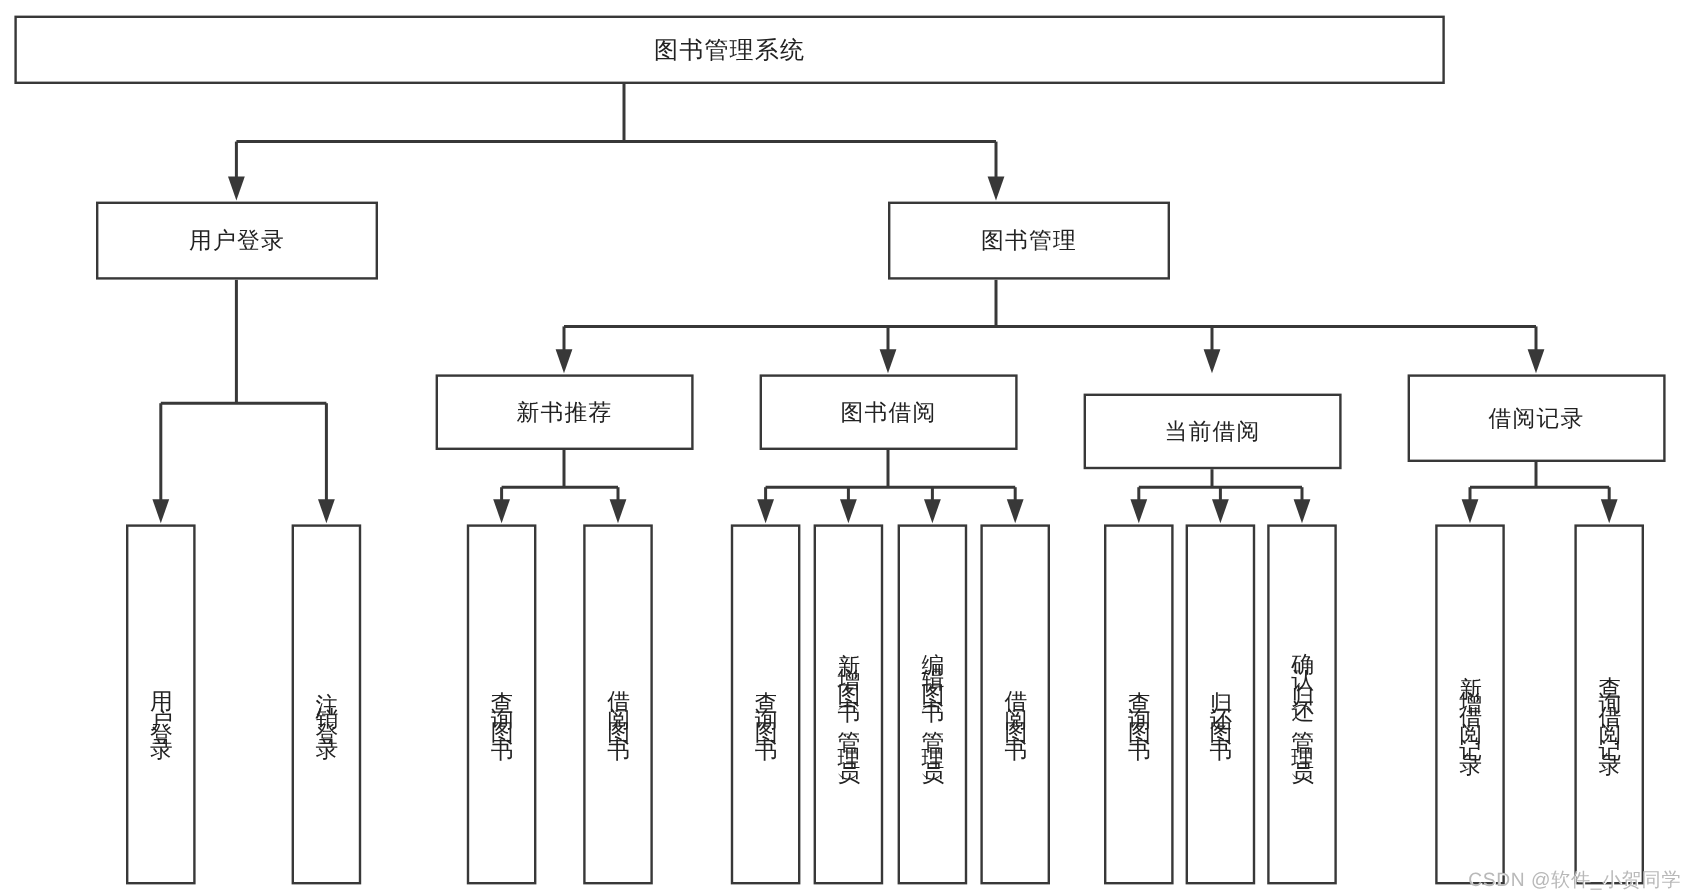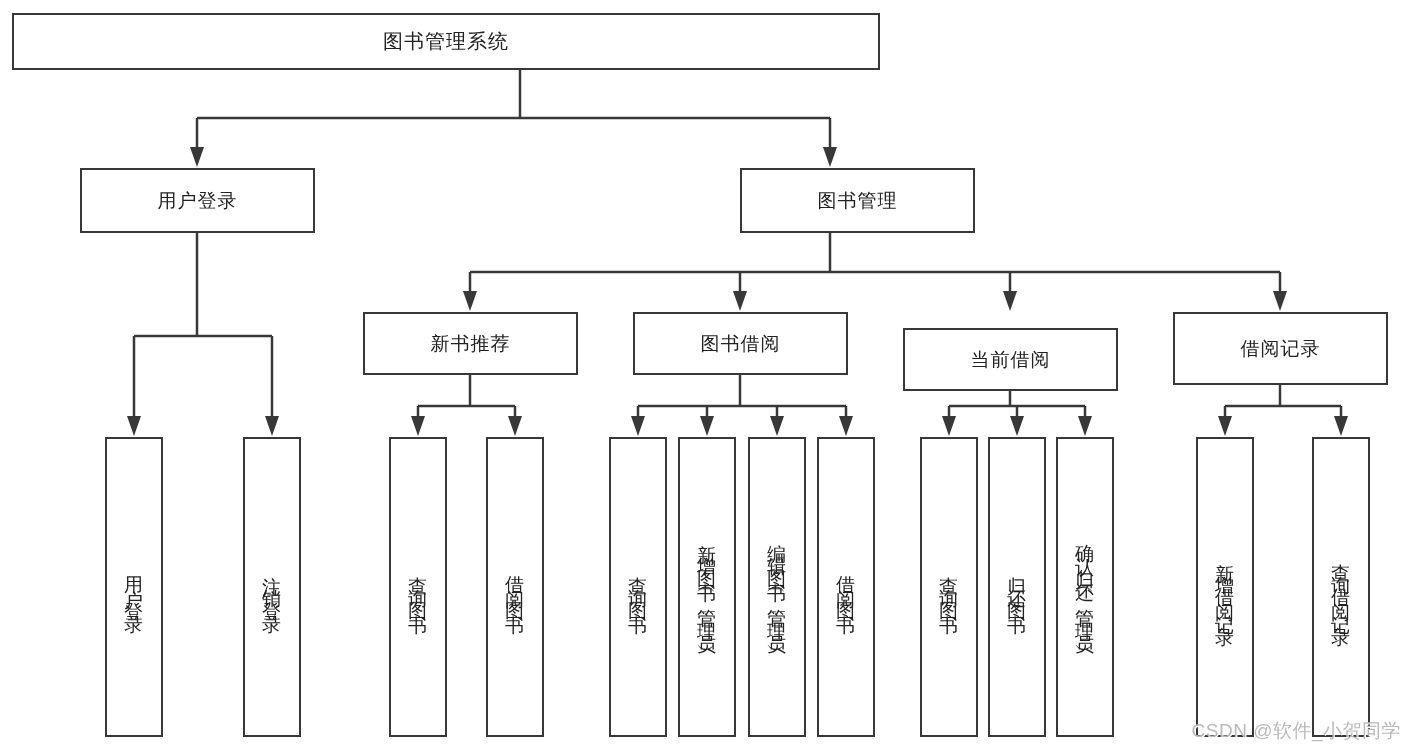--- a/index.html
+++ b/index.html
@@ -39,21 +39,21 @@
   }
   .node.root .label { font-size: 20px; }
   .node.v .label {
     writing-mode: vertical-rl;
     font-size: 19px;
     letter-spacing: 13px;
     line-height: 1;
     white-space: nowrap;
   }
   
-  .n-root   { left: 12px;  top: 13px;  width: 868px; height: 57px; }
+  .n-root   { left: 12px;  top: 13px;  width: 1192px; height: 57px; }
   
   .n-user   { left: 80px;  top: 168px; width: 235px;  height: 65px; }
   .n-mgmt   { left: 712px; top: 168px; width: 235px;  height: 65px; margin-left: 28px; }
   
   .n-nbr    { left: 363px;  top: 312px; width: 215px; height: 63px; }
   .n-bb     { left: 633px;  top: 312px; width: 215px; height: 63px; }
   .n-cb     { left: 903px;  top: 328px; width: 215px; height: 63px; text-align: center; }
   .n-br     { left: 1173px; top: 312px; width: 215px; height: 73px; }
   
   .leaf { top: 437px; width: 58px; height: 300px; }
@@ -67,21 +67,21 @@
   .l-bb-borrow  { left: 817px; }
   .l-cb-query   { left: 920px; }
   .l-cb-return  { left: 988px; }
   .l-cb-confirm { left: 1056px; }
   .l-br-add     { left: 1196px; }
   .l-br-query   { left: 1312px; }
   .watermark {
     position: absolute;
     right: 4px;
     bottom: 3px;
-    font-size: 19px;
+    font-size: 16px;
     color: #b9b9b9;
     letter-spacing: 0.5px;
     text-shadow: 1px 1px 0 #ffffff;
     white-space: nowrap;
   }
 </style>
 </head>
 <body>
 
 <div class="stage">

